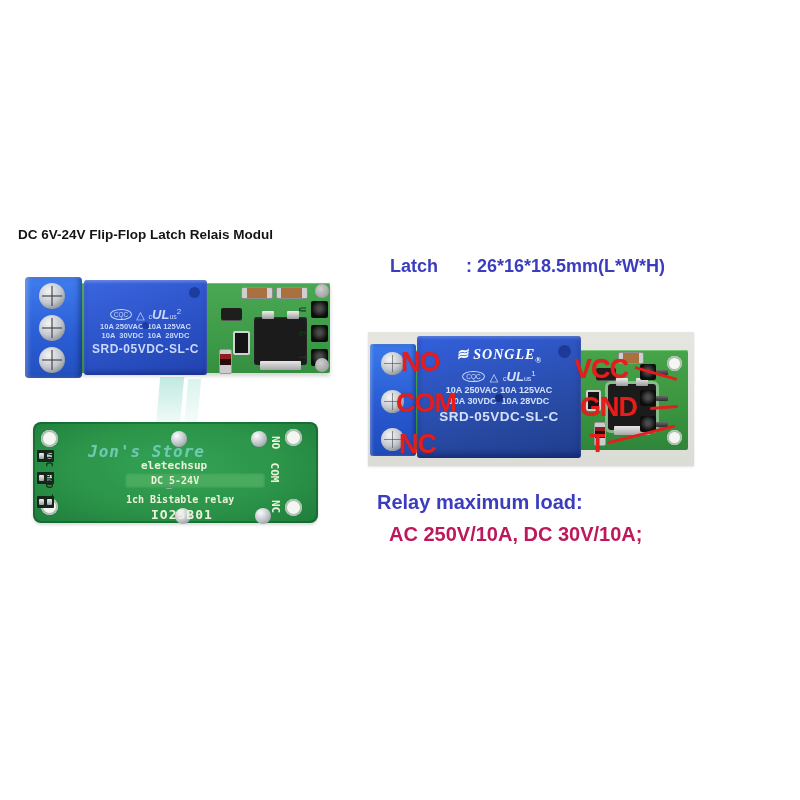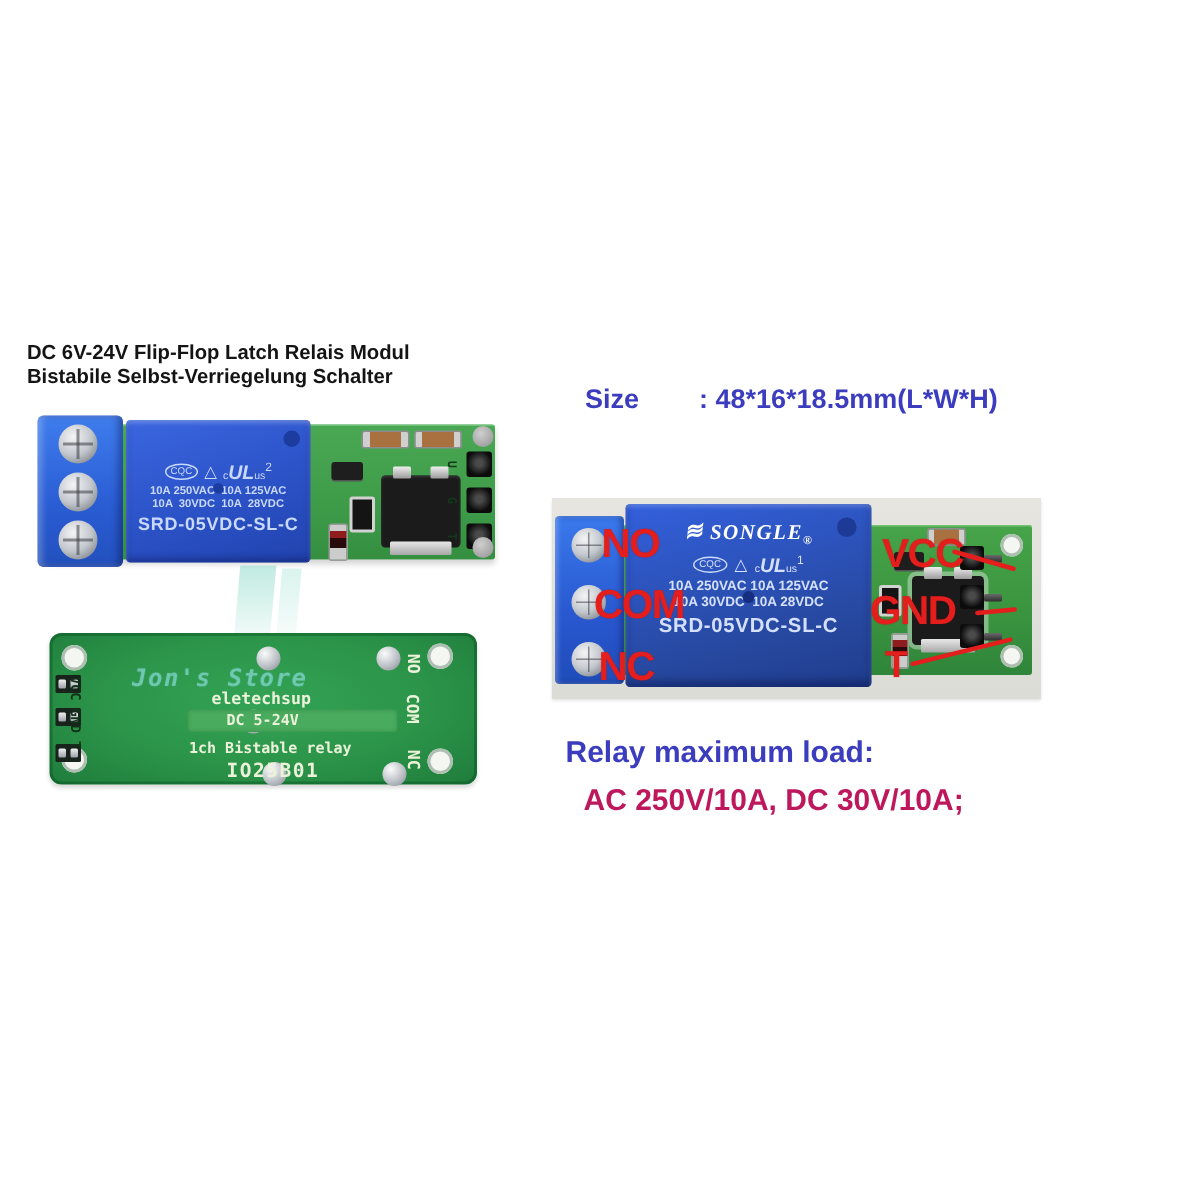--- a/index.html
+++ b/index.html
@@ -109,25 +109,24 @@
   .pointer{height:3px;background:#e41d1d;border-radius:2px;}
   .pinnub{width:12px;height:5px;background:linear-gradient(#6a6a6a,#2e2e2e);border-radius:1px;}
 </style>
 </head>
 <body>
 
 <div class="canvas">
 
   <div class="abs title">
     <div>DC 6V-24V Flip-Flop Latch Relais Modul</div>
-    <div>Bistabile Selbst-Verriegelung Schalter</div>
   </div>
 
   <div class="abs spec spec-size">
-    <span class="lbl">Size</span><span>: 48*16*18.5mm(L*W*H)</span>
+    <span class="lbl">Latch</span><span>: 26*16*18.5mm(L*W*H)</span>
   </div>
 
   <div class="abs photo1">
     <div class="abs pcb1"></div>
 
     <div class="abs tblock1">
       <div class="abs screw" style="left:14px;top:6px;width:26px;height:26px;"></div>
       <div class="abs screw" style="left:14px;top:38px;width:26px;height:26px;"></div>
       <div class="abs screw" style="left:14px;top:70px;width:26px;height:26px;"></div>
     </div>
@@ -253,21 +252,21 @@
     <div class="abs pinsq" style="left:272px;top:84px;width:16px;height:16px;"></div>
     <div class="abs pinnub" style="left:288px;top:38px;"></div>
     <div class="abs pinnub" style="left:288px;top:64px;"></div>
     <div class="abs pinnub" style="left:288px;top:90px;"></div>
     <div class="abs hole-white" style="left:299px;top:24px;width:15px;height:15px;"></div>
     <div class="abs hole-white" style="left:299px;top:98px;width:15px;height:15px;"></div>
 
     <span class="abs red-label" style="left:33px;top:17px;">NO</span>
     <span class="abs red-label" style="left:28px;top:58px;">COM</span>
     <span class="abs red-label" style="left:31px;top:99px;">NC</span>
-    <span class="abs red-label" style="left:220px;top:24px;">VCC</span>
+    <span class="abs red-label" style="left:206px;top:24px;">VCC</span>
     <span class="abs red-label" style="left:212px;top:62px;">GND</span>
     <span class="abs red-label" style="left:222px;top:98px;font-size:25px;">T</span>
     <div class="abs pointer" style="left:266px;top:40px;width:44px;transform:rotate(16deg);"></div>
     <div class="abs pointer" style="left:282px;top:74px;width:28px;transform:rotate(-5deg);"></div>
     <div class="abs pointer" style="left:238px;top:101px;width:70px;transform:rotate(-14deg);"></div>
   </div>
 
   <div class="abs footer1">Relay maximum load:</div>
   <div class="abs footer2">AC 250V/10A, DC 30V/10A;</div>
 

